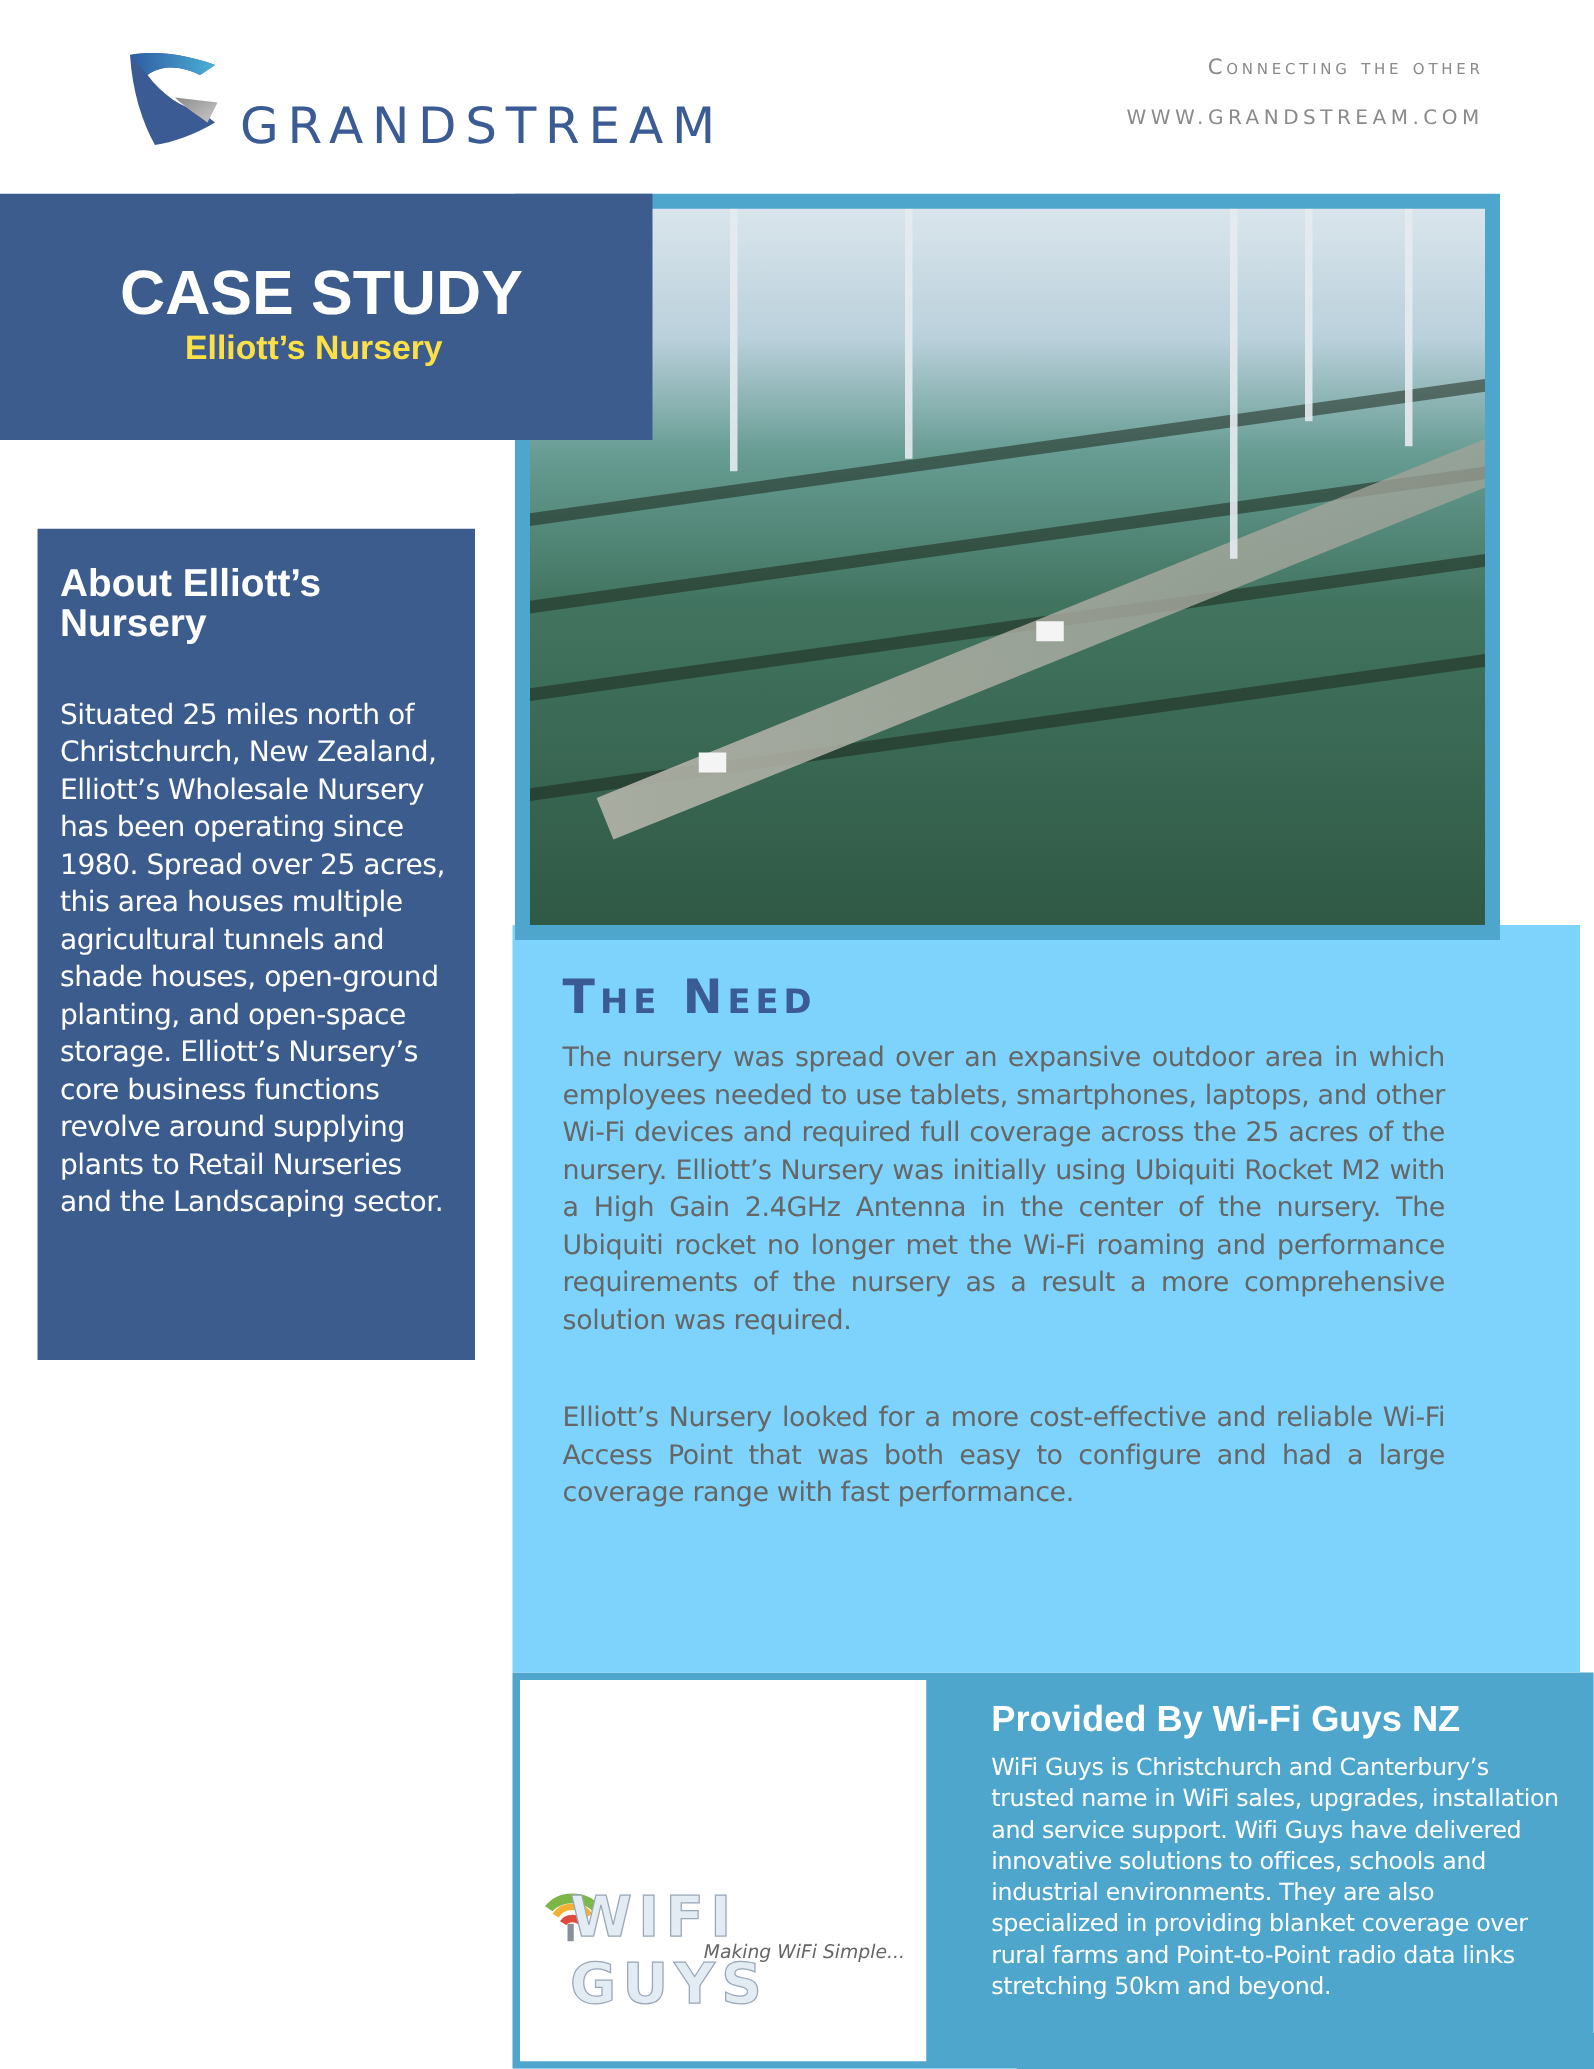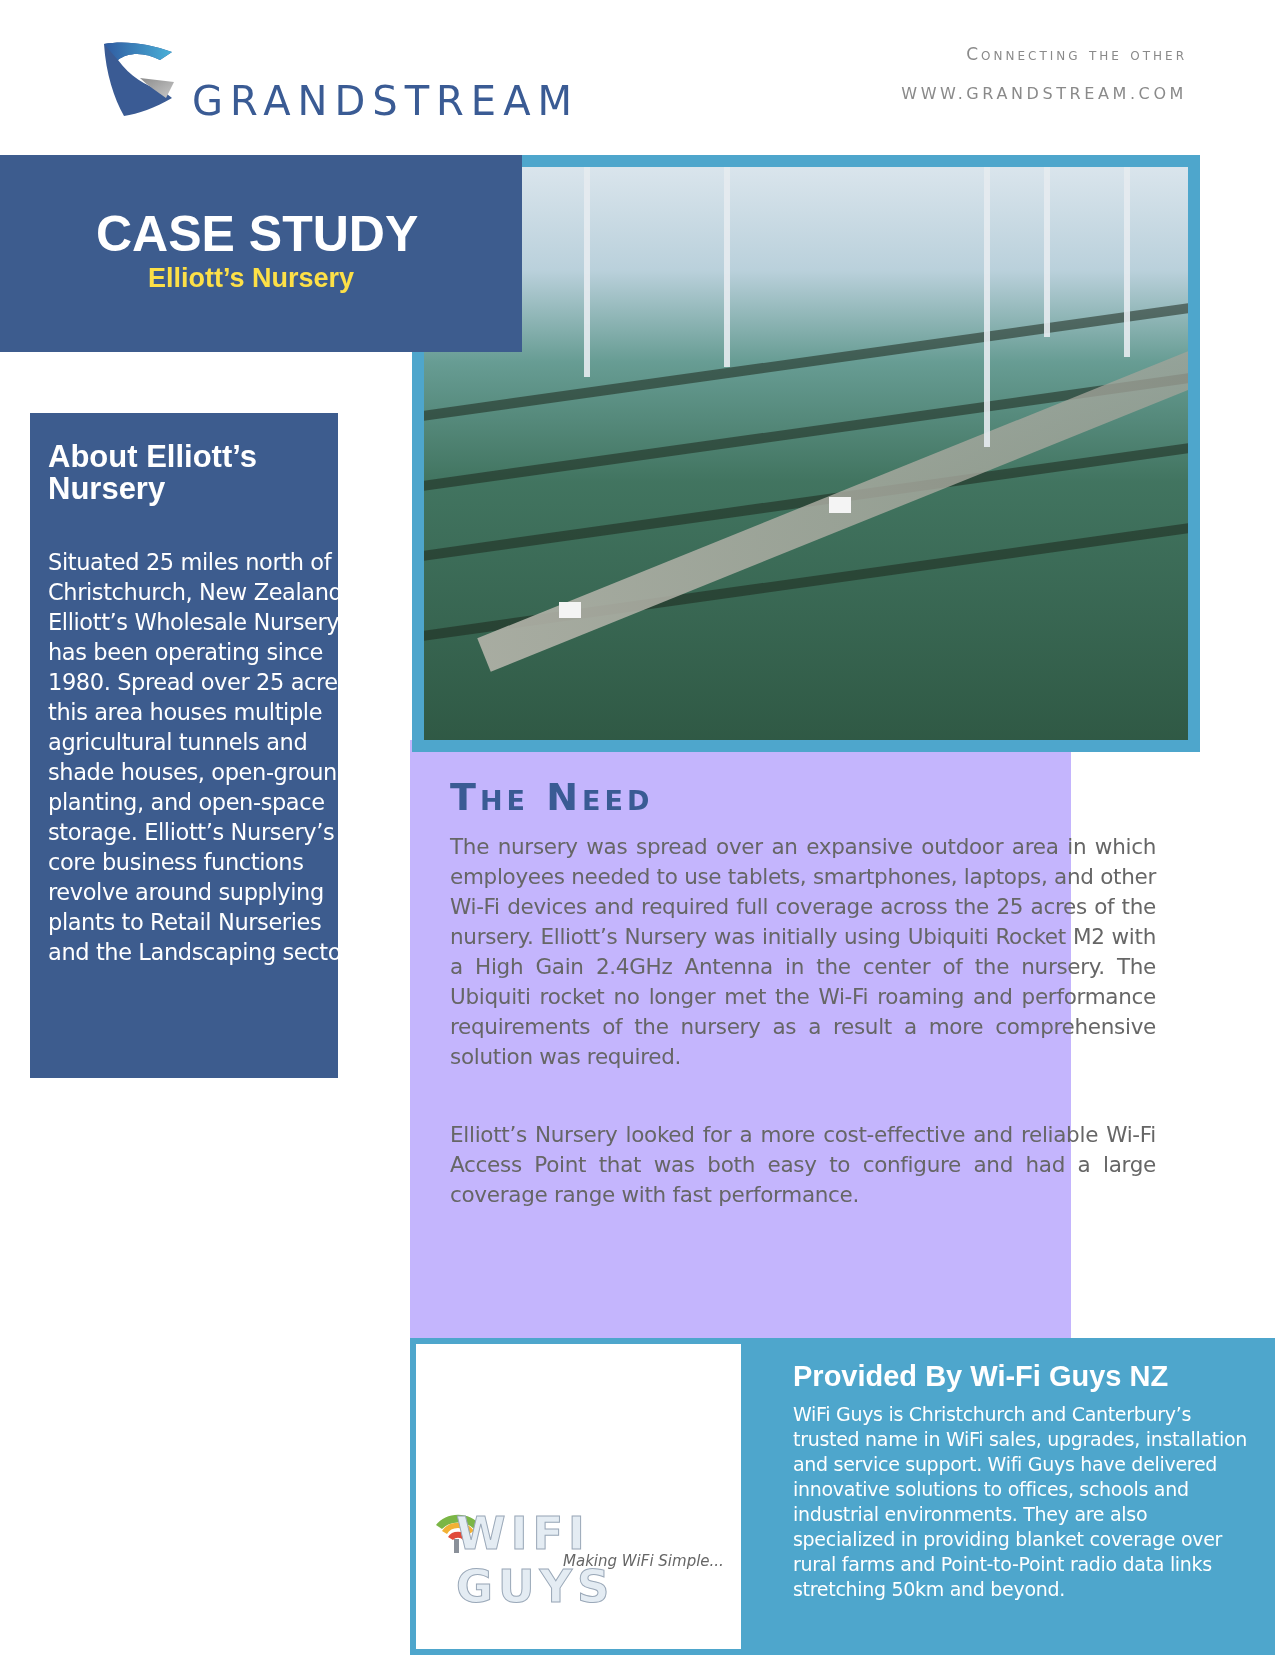--- a/index.html
+++ b/index.html
@@ -22,28 +22,28 @@
   .photo { position: absolute; left: 12px; top: 12px; right: 12px; bottom: 12px; overflow: hidden;
     background:
       linear-gradient(180deg, rgba(225,232,238,0.95) 0%, rgba(205,216,222,0.85) 18%, rgba(120,150,110,0.6) 34%, rgba(60,95,50,0.7) 55%, rgba(40,70,35,0.8) 100%);
   }
   .photo .stripe { position: absolute; left: -40px; right: -40px; height: 10px; background: rgba(30,40,30,0.55); transform: rotate(-8deg); }
   .photo .path { position: absolute; left: 60px; width: 900px; height: 36px; top: 470px; background: linear-gradient(90deg, rgba(180,180,170,0.9), rgba(160,160,150,0.7)); transform: rotate(-22deg); transform-origin: left center; }
   .photo .post { position: absolute; width: 6px; background: rgba(230,235,240,0.9); }
   .photo .sign { position: absolute; width: 22px; height: 16px; background: #f4f4f4; }
 
   
-  .need-panel { position: absolute; left: 410px; top: 740px; width: 661px; height: 598px; background: #c4b5fd; z-index: 1; }
+  .need-panel { position: absolute; left: 410px; top: 740px; width: 854px; height: 598px; background: #7dd3fc; z-index: 1; }
   .need-title { position: absolute; left: 40px; top: 35px; font-family: "DejaVu Sans", sans-serif; font-size: 38px; font-weight: bold; color: #3a5b94; letter-spacing: 4px; font-variant: small-caps; }
   .need-p { position: absolute; left: 40px; width: 706px; font-family: "DejaVu Sans", sans-serif; font-size: 21.5px; line-height: 30px; color: #666666; text-align: justify; font-weight: normal; letter-spacing: -0.3px; }
   .need-p1 { top: 92px; }
   .need-p2 { top: 380px; }
 
   
-  .about { position: absolute; left: 30px; top: 413px; width: 308px; height: 665px; background: #3d5c8e; padding-left: 30px; }
+  .about { position: absolute; left: 30px; top: 423px; width: 350px; height: 665px; background: #3d5c8e; padding-left: 30px; }
   .about-title { position: absolute; left: 18px; top: 28px; width: 300px; font-size: 31px; font-weight: bold; color: #ffffff; line-height: 32px; }
   .about-body { position: absolute; left: 18px; top: 134px; width: 310px; font-family: "DejaVu Sans", sans-serif; font-size: 22.5px; line-height: 30px; color: #ffffff; letter-spacing: -0.4px; }
 
   
   .bottom { position: absolute; left: 410px; top: 1338px; width: 865px; height: 317px; background: #4ea6cc; }
   .partner-logo-box { position: absolute; left: 6px; top: 6px; width: 325px; height: 305px; background: #ffffff; }
   .wifi-icon { position: absolute; left: 18px; top: 163px; width: 48px; height: 48px; }
   .wifi-text { position: absolute; left: 40px; top: 163px; font-family: "DejaVu Sans", sans-serif; font-size: 45px; font-weight: bold; letter-spacing: 5px; color: #e4ecf3; -webkit-text-stroke: 1px #9aa8b8; }
   .wifi-slogan { position: absolute; left: 147px; top: 208px; font-family: "DejaVu Sans", sans-serif; font-size: 15px; font-style: italic; color: #666666; }
   .provided-title { position: absolute; left: 383px; top: 22px; font-size: 29px; font-weight: bold; color: #ffffff; }

